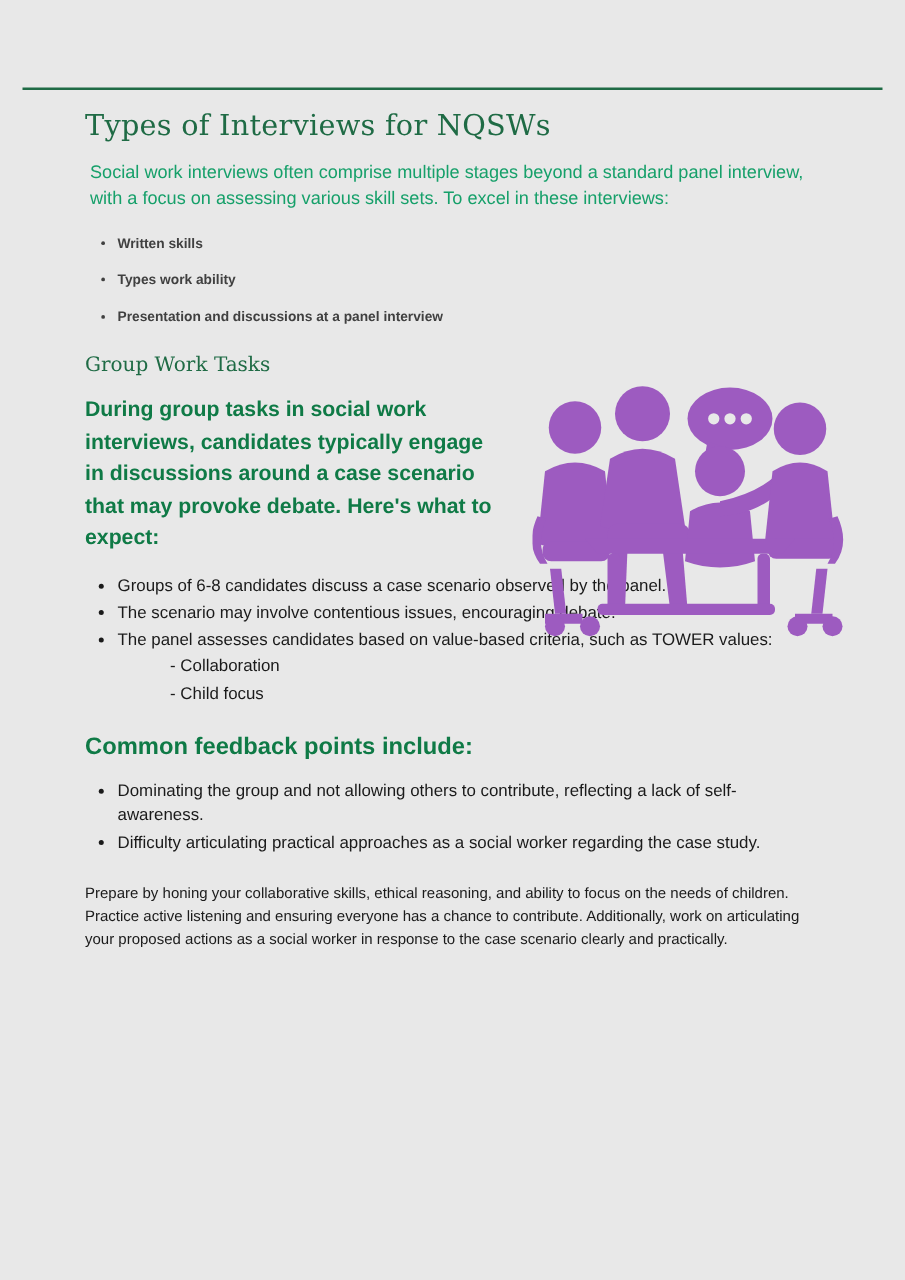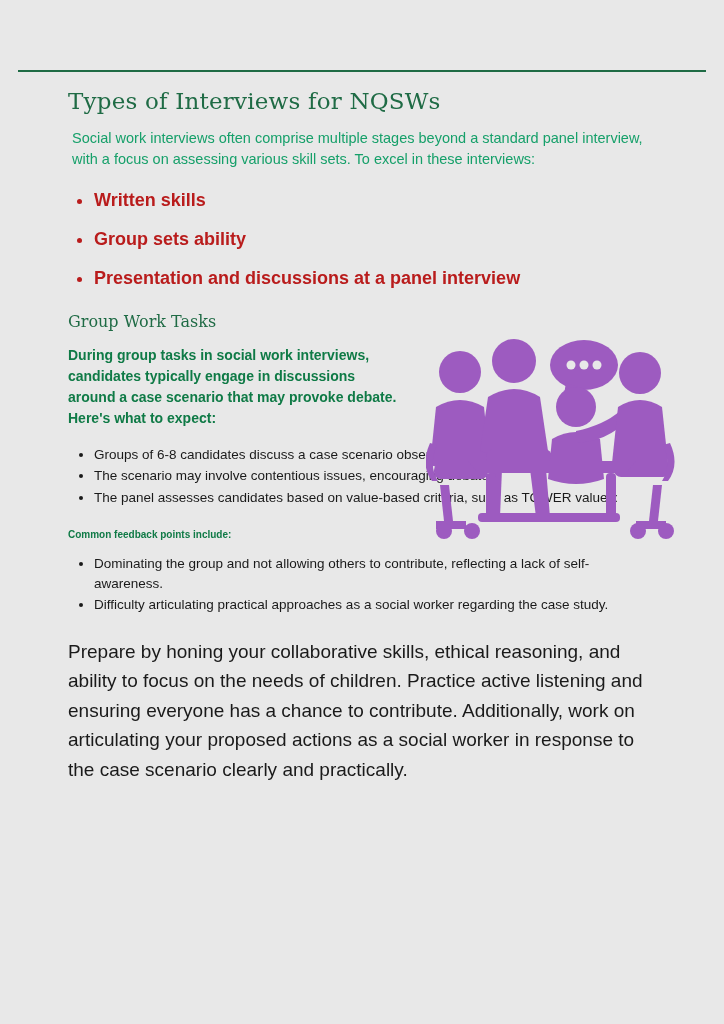--- a/index.html
+++ b/index.html
@@ -55,22 +55,22 @@
     margin: 0 0 18px 0;
     padding-left: 4px;
   }
 
   ul.bullets {
     margin: 0;
     padding-left: 26px;
     list-style: disc;
   }
   ul.bullets li {
-    font-size: 18px;
-    color: #b91c1c;
+    font-size: 11px;
+    color: #404040;
     margin-bottom: 14px;
     line-height: 1.4;
   }
   ul.bullets.bold li {
     font-weight: bold;
   }
 
   h2.section-title {
     font-family: "DejaVu Serif", "Liberation Serif", serif;
     font-size: 16px;
@@ -79,21 +79,21 @@
     margin: 20px 0 14px 0;
   }
 
   .two-col {
     position: relative;
   }
   .left-col {
     width: 330px;
   }
   p.sub-lede {
-    font-size: 14px;
+    font-size: 17px;
     font-weight: bold;
     color: #0f7a46;
     line-height: 1.5;
     margin: 0 0 16px 0;
   }
 
   .illustration {
     position: absolute;
     right: -20px;
     top: -10px;
@@ -118,28 +118,28 @@
     padding-left: 42px;
   }
   .sub-list li {
     font-size: 13.5px;
     color: #1a1a1a;
     line-height: 1.5;
     margin: 0;
   }
 
   h3.feedback-title {
-    font-size: 10px;
+    font-size: 19px;
     font-weight: bold;
     color: #0f7a46;
     margin: 22px 0 14px 0;
   }
 
   p.closing {
-    font-size: 19px;
+    font-size: 12px;
     color: #1a1a1a;
     line-height: 1.55;
     margin: 22px 0 0 0;
   }
 </style>
 </head>
 <body>
 
 <div class="page">
 
@@ -147,21 +147,21 @@
   <div class="rule rule-bottom"></div>
 
   <div class="content">
 
     <h1 class="title">Types of Interviews for NQSWs</h1>
 
     <p class="lede">Social work interviews often comprise multiple stages beyond a standard panel interview, with a focus on assessing various skill sets. To excel in these interviews:</p>
 
     <ul class="bullets bold">
       <li>Written skills</li>
-      <li>Group sets ability</li>
+      <li>Types work ability</li>
       <li>Presentation and discussions at a panel interview</li>
     </ul>
 
     <h2 class="section-title">Group Work Tasks</h2>
 
     <div class="two-col">
       <div class="left-col">
         <p class="sub-lede">During group tasks in social work interviews, candidates typically engage in discussions around a case scenario that may provoke debate. Here's what to expect:</p>
       </div>
 
@@ -211,20 +211,22 @@
           </g>
         </svg>
       </div>
 
       <ul class="plain">
         <li>Groups of 6-8 candidates discuss a case scenario observed by the panel.</li>
         <li>The scenario may involve contentious issues, encouraging debate.</li>
         <li>
           <span>The panel assesses candidates based on value-based criteria, such as TOWER values:</span>
           <ul class="sub-list">
+            <li>- Collaboration</li>
+            <li>- Child focus</li>
           </ul>
         </li>
       </ul>
     </div>
 
     <h3 class="feedback-title">Common feedback points include:</h3>
 
     <ul class="plain">
       <li>Dominating the group and not allowing others to contribute, reflecting a lack of self-awareness.</li>
       <li>Difficulty articulating practical approaches as a social worker regarding the case study.</li>

